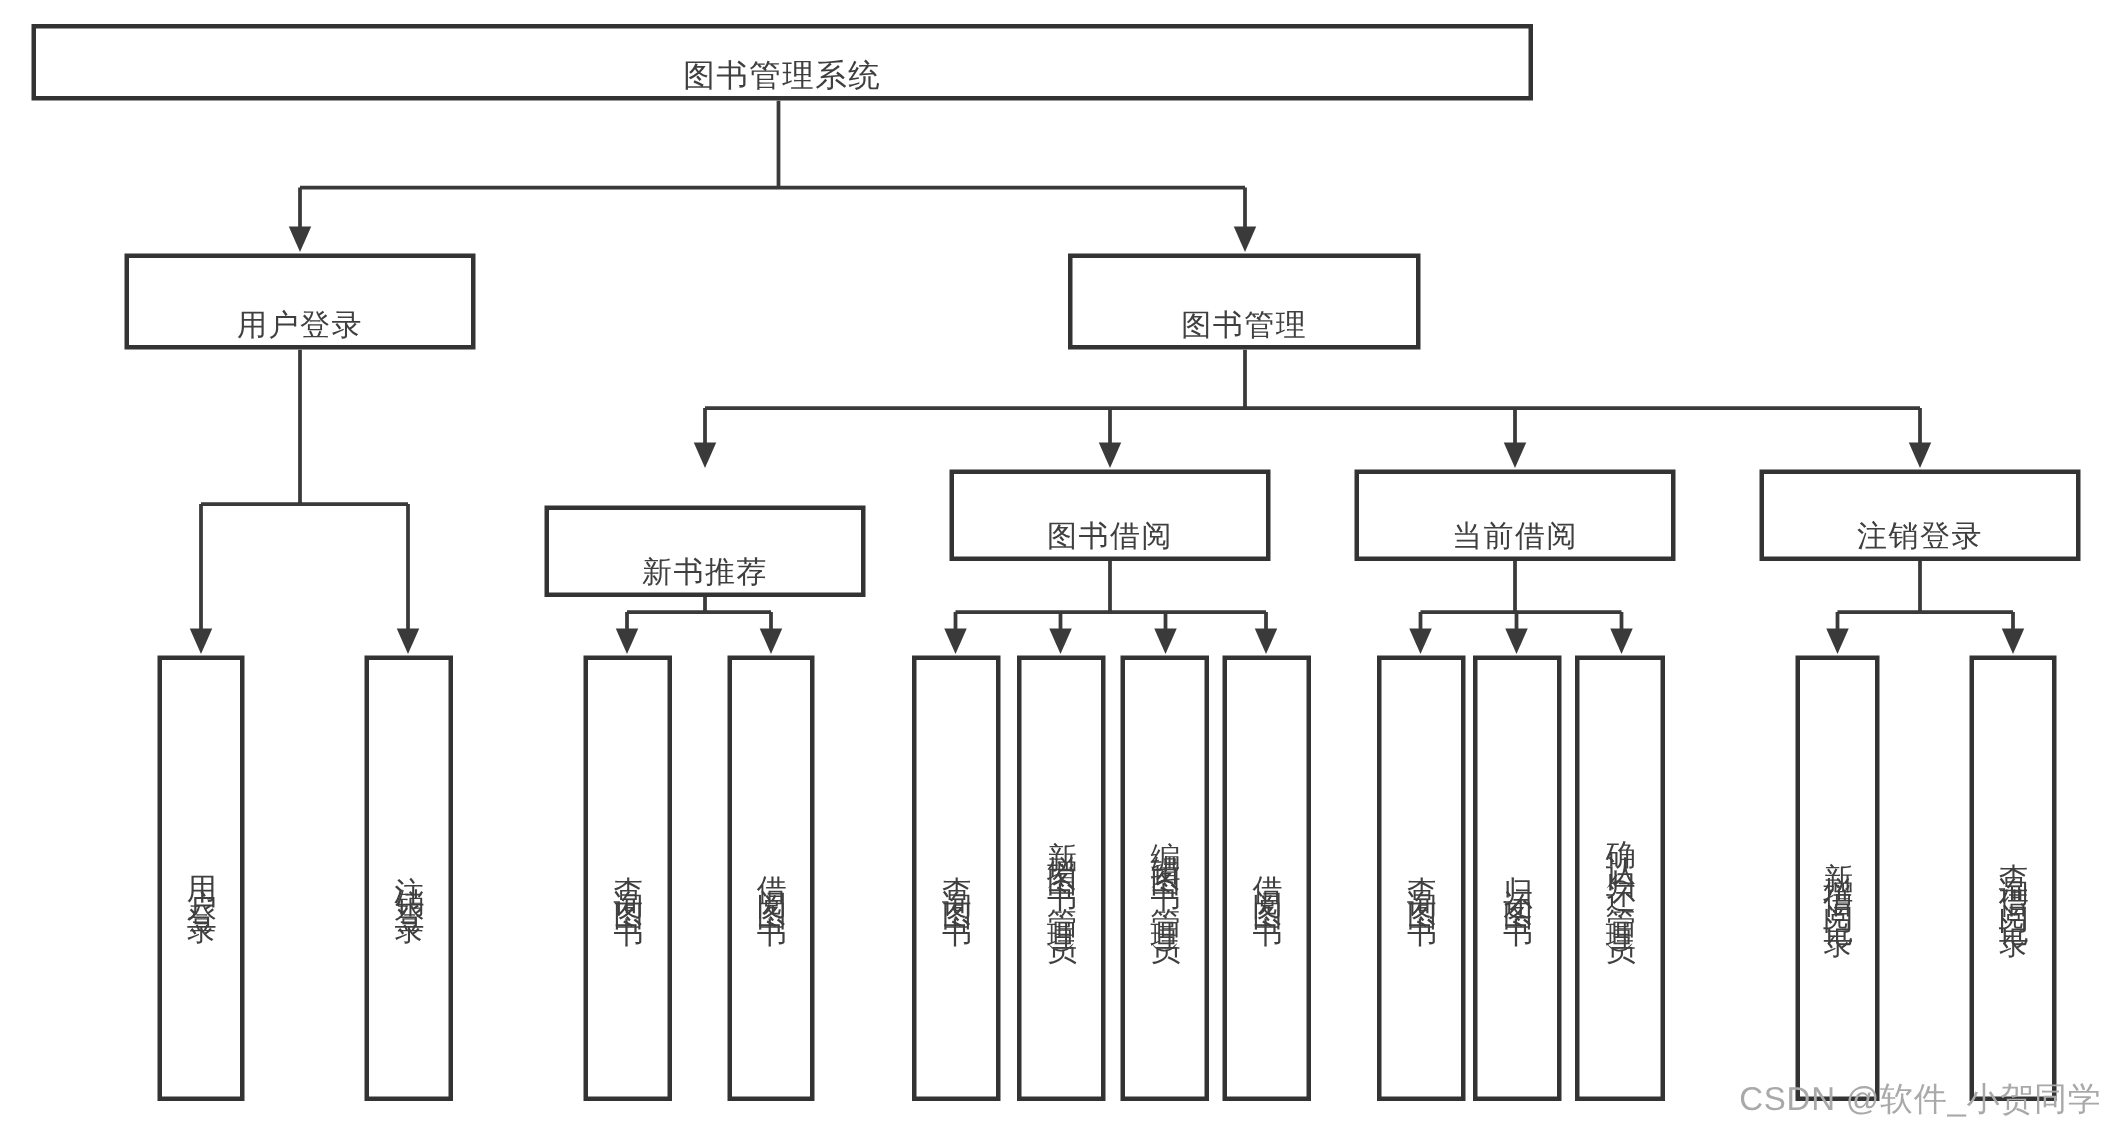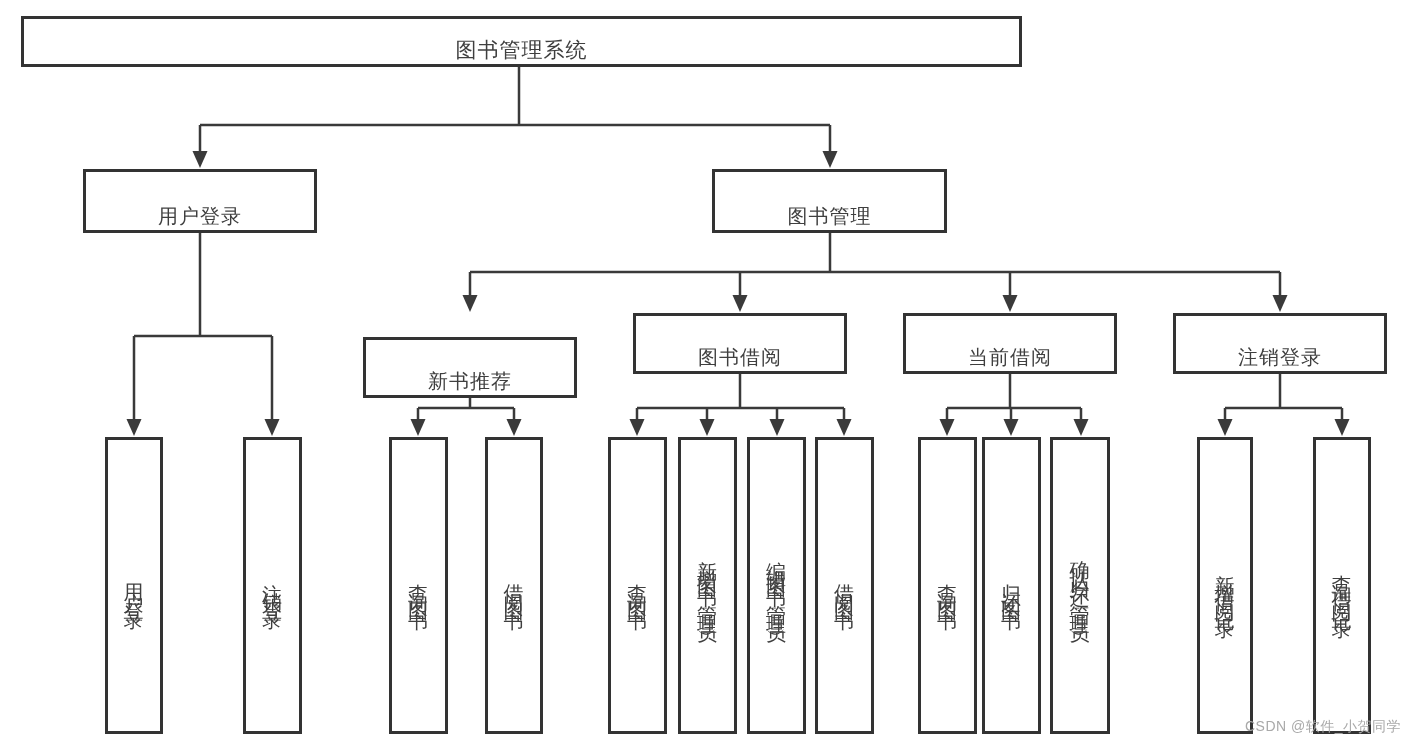--- a/index.html
+++ b/index.html
@@ -30,21 +30,21 @@
     border:3px solid var(--border);background:var(--fill);
     display:flex;align-items:center;justify-content:center;overflow:hidden;
   }
   .vtext{
     writing-mode:vertical-rl;text-orientation:mixed;
     color:var(--text);font-size:20px;line-height:1;
     letter-spacing:9px;white-space:nowrap;
   }
   .watermark{
     position:absolute;top:718px;right:4px;z-index:5;
-    color:var(--watermark);font-size:14px;letter-spacing:0.5px;white-space:nowrap;
+    color:var(--watermark);font-size:22px;letter-spacing:0.5px;white-space:nowrap;
   }
 </style>
 </head>
 <body>
 
 <div class="stage">
 
   <svg class="connectors" viewBox="0 0 1405 747" xmlns="http://www.w3.org/2000/svg">
 
     <path class="cl" d="M519 67 V125 M200 125 H830 M200 125 V153 M830 125 V153"></path>

